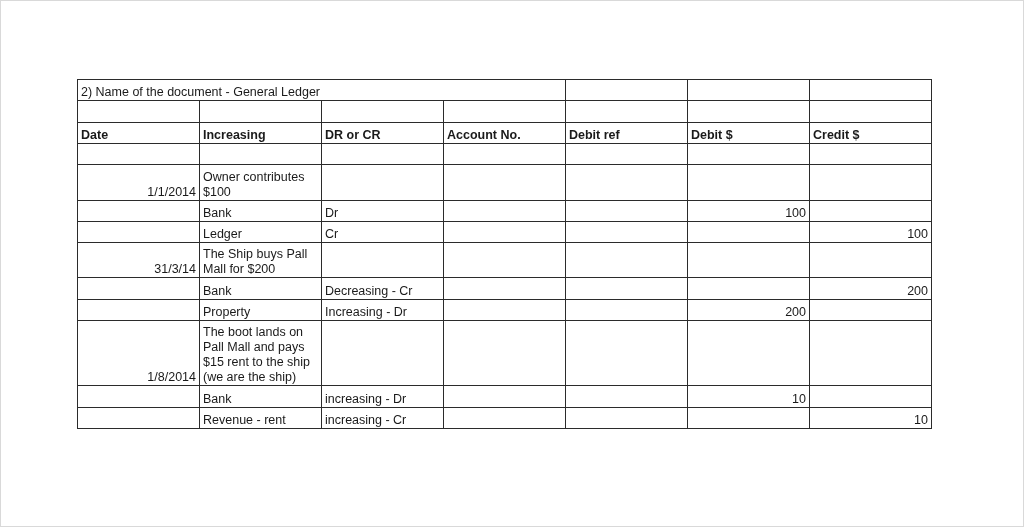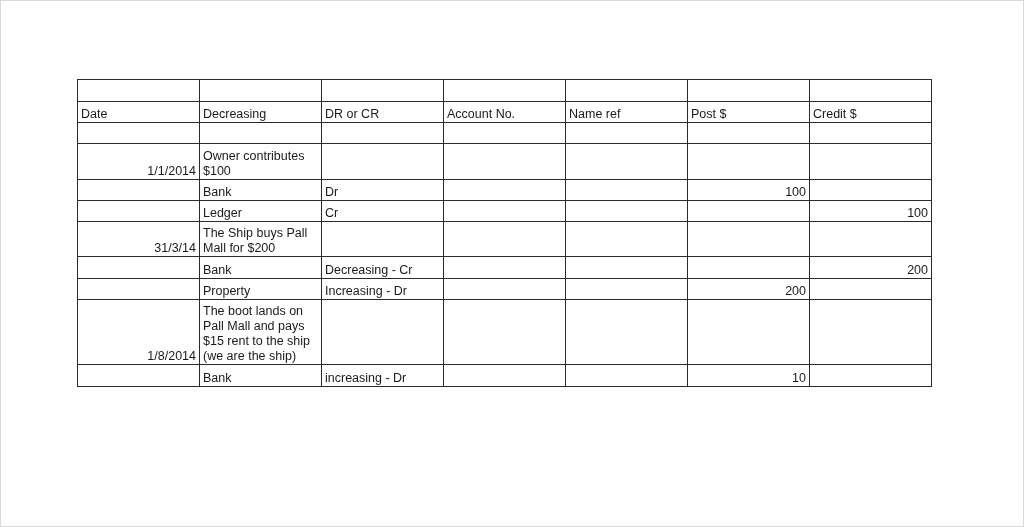--- a/index.html
+++ b/index.html
@@ -20,55 +20,61 @@
     .ledger td {
       border: 1px solid #2b2b2b;
       padding: 0 3px;
       vertical-align: bottom;
       line-height: 15px;
       white-space: nowrap;
       overflow: hidden;
     }
     .ledger td.wrap { white-space: normal; margin-left: 35px; }
     .ledger td.num { text-align: right; }
-    .ledger tr.hdr td { font-weight: normal; }
+    .ledger tr.hdr td { font-weight: bold; }
     col.c { width: 122px; }
   </style>
 </head>
 <body>
 
 <div class="frame"></div>
 
 <table class="ledger">
   <colgroup>
     <col class="c">
       <col class="c">
       <col class="c">
       <col class="c">
       <col class="c">
       <col class="c">
       <col class="c">
   </colgroup>
   <tbody>
+    <tr style="height:21px">
+      <td colspan="4">2) Name of the document - General Ledger</td>
+      <td></td>
+      <td></td>
+      <td></td>
+    </tr>
     <tr style="height:22px">
       <td></td>
       <td></td>
       <td></td>
       <td></td>
       <td></td>
       <td></td>
       <td></td>
     </tr>
     <tr class="hdr" style="height:21px">
       <td>Date</td>
-      <td>Decreasing</td>
+      <td>Increasing</td>
       <td>DR or CR</td>
       <td>Account No.</td>
-      <td>Name ref</td>
-      <td>Post $</td>
+      <td>Debit ref</td>
+      <td>Debit $</td>
       <td>Credit $</td>
     </tr>
     <tr style="height:21px">
       <td></td>
       <td></td>
       <td></td>
       <td></td>
       <td></td>
       <td></td>
       <td></td>
@@ -147,14 +153,23 @@
     <tr style="height:22px">
       <td class="num"></td>
       <td>Bank</td>
       <td>increasing - Dr</td>
       <td></td>
       <td></td>
       <td class="num">10</td>
       <td class="num"></td>
     </tr>
 
+    <tr style="height:21px">
+      <td class="num"></td>
+      <td>Revenue - rent</td>
+      <td>increasing - Cr</td>
+      <td></td>
+      <td></td>
+      <td class="num"></td>
+      <td class="num">10</td>
+    </tr>
   </tbody>
 </table>
 
 </body></html>

